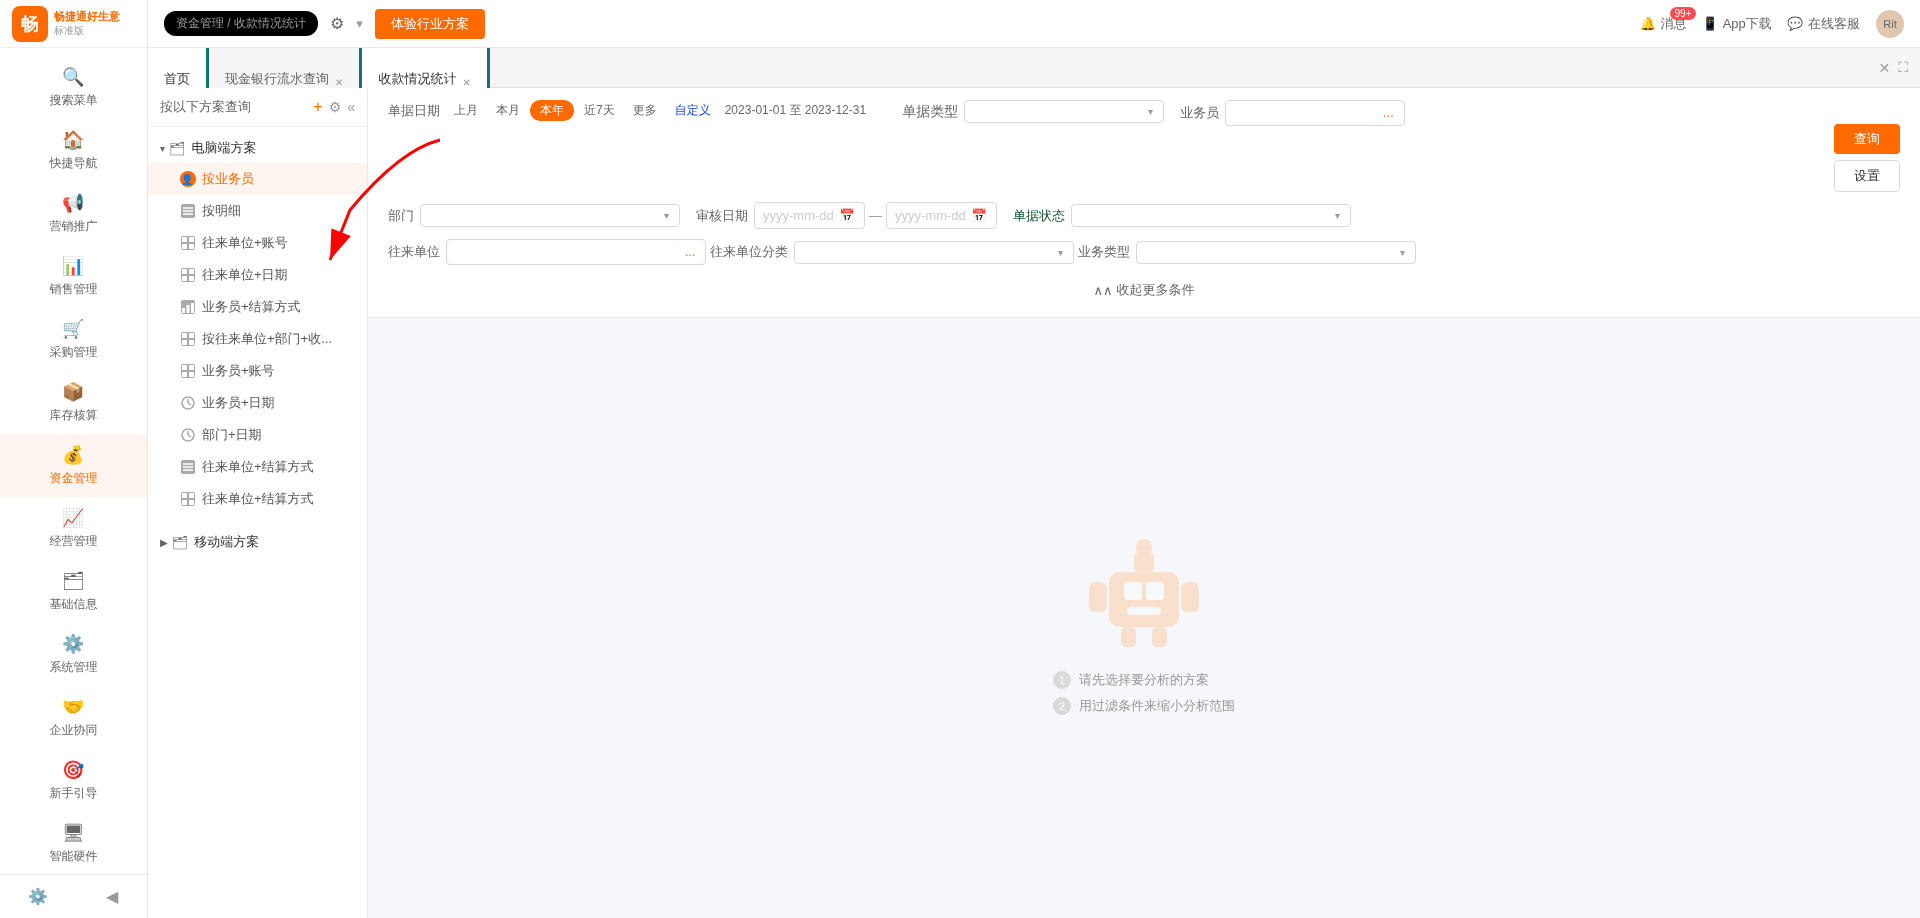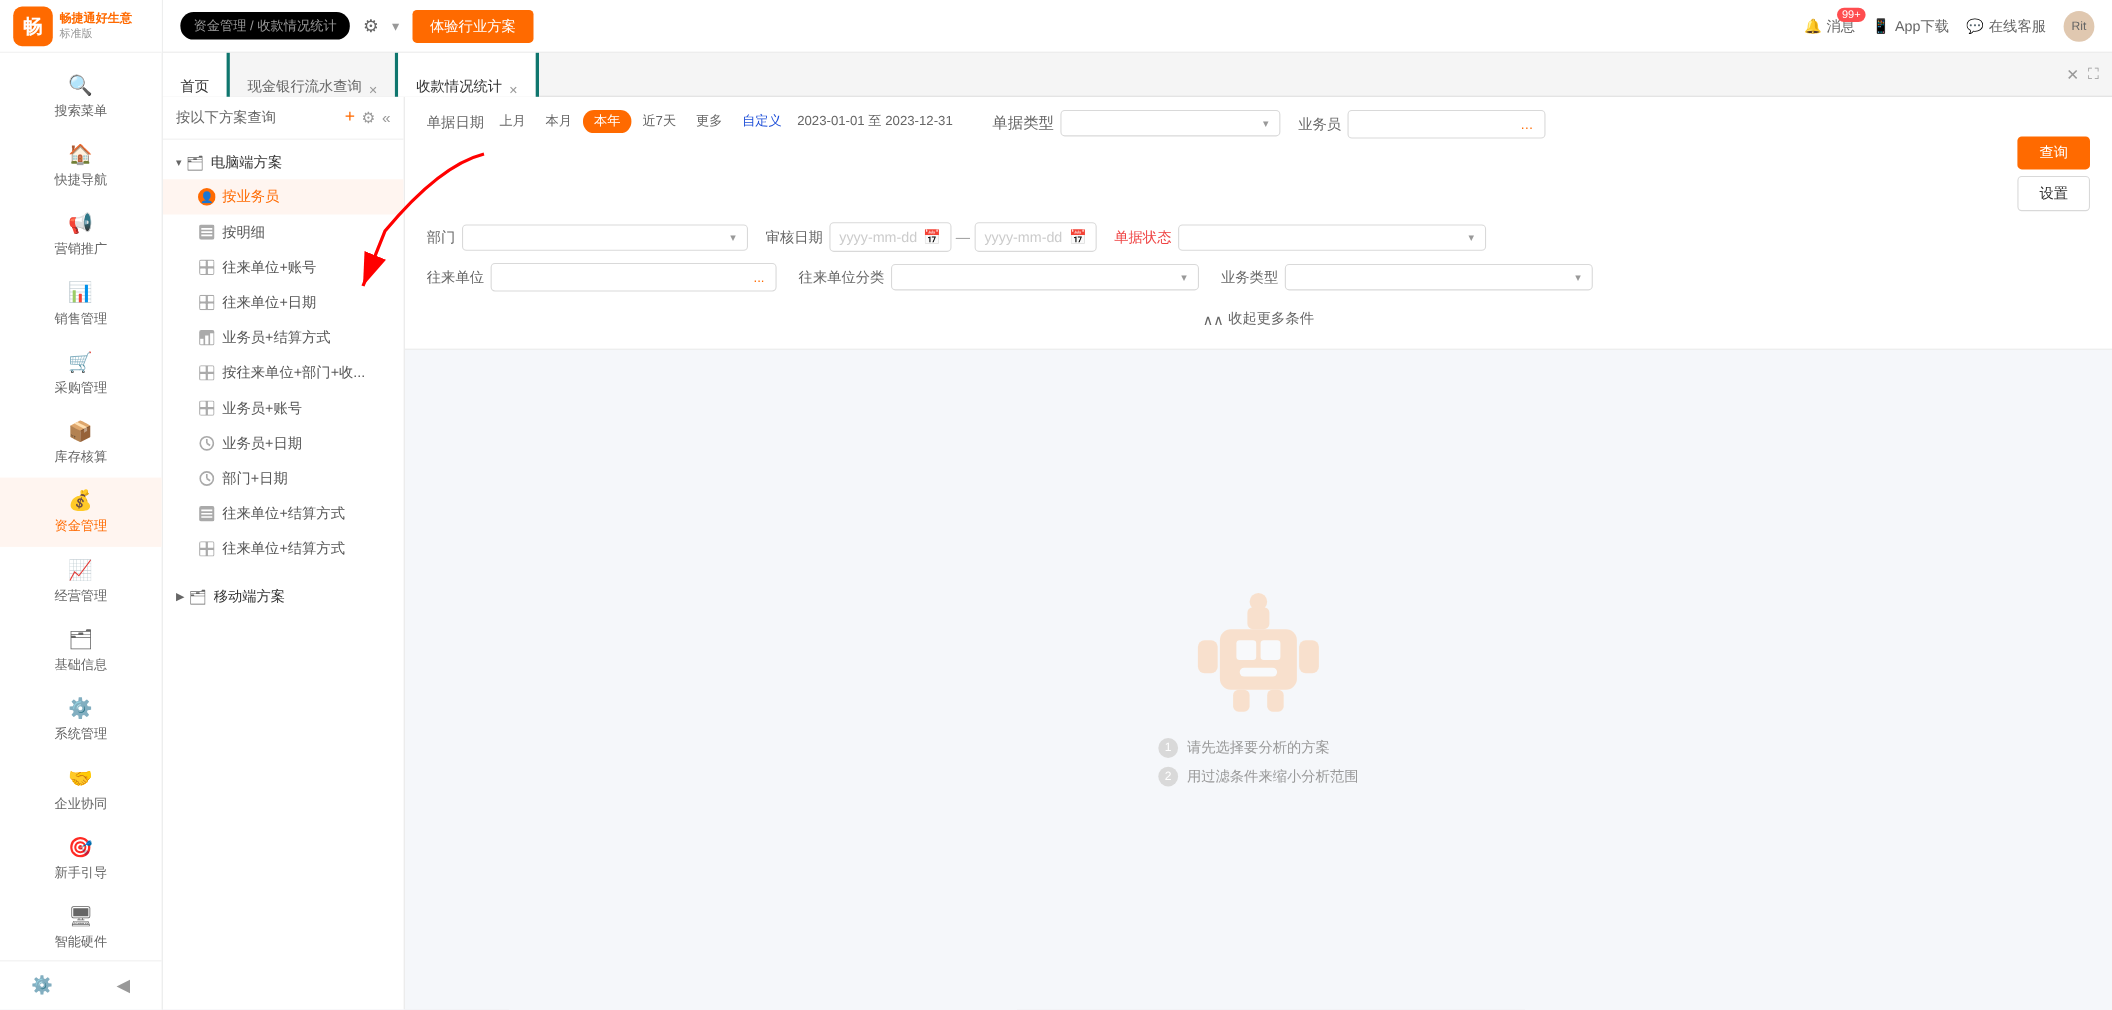--- a/index.html
+++ b/index.html
@@ -411,29 +411,29 @@
                 </div>
                 <span style="color:#999;">—</span>
                 <div style="display:flex;align-items:center;border:1px solid #d9d9d9;border-radius:4px;padding:5px 8px;background:#fff;">
                   <span style="color:#ccc;font-size:13px;">yyyy-mm-dd</span>
                   <span style="color:#bbb;margin-left:6px;">📅</span>
                 </div>
               </div>
             </div>
 
             <div style="display:flex;align-items:center;gap:6px;">
-              <span style="color:#ef4444;font-size:13px;white-space:nowrap;">单据状态</span>
+              <span style="color:#14532d;font-size:13px;white-space:nowrap;">单据状态</span>
               <div style="display:flex;align-items:center;border:1px solid #d9d9d9;border-radius:4px;padding:5px 10px;background:#fff;min-width:280px;justify-content:space-between;">
                 <span style="color:#ccc;font-size:13px;"></span>
                 <span style="color:#999;font-size:10px;">▾</span>
               </div>
             </div>
           </div>
 
-          <div style="display:flex;align-items:center;gap:20px;margin-bottom:10px;">
+          <div style="display:flex;align-items:center;gap:4px;margin-bottom:10px;">
 
             <div style="display:flex;align-items:center;gap:6px;">
               <span style="color:#666;font-size:13px;white-space:nowrap;">往来单位</span>
               <div style="display:flex;align-items:center;border:1px solid #d9d9d9;border-radius:4px;padding:5px 10px;background:#fff;min-width:260px;justify-content:space-between;">
                 <span style="color:#ccc;font-size:13px;"></span>
                 <span style="color:#ff6a00;font-size:12px;cursor:pointer;">...</span>
               </div>
             </div>
 
             <div style="display:flex;align-items:center;gap:6px;">

